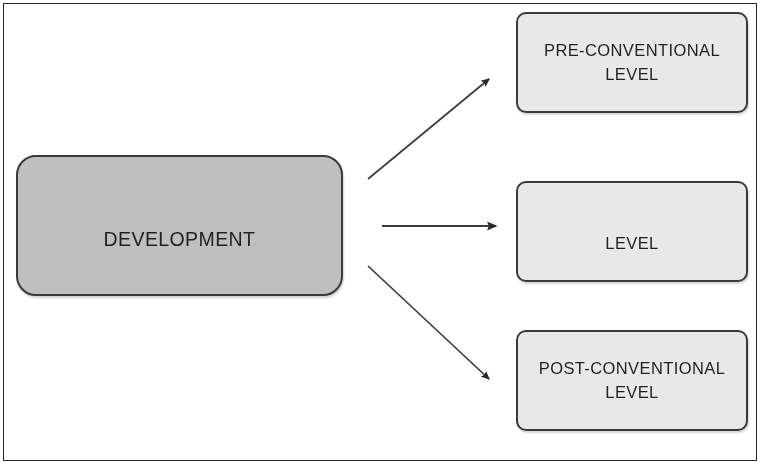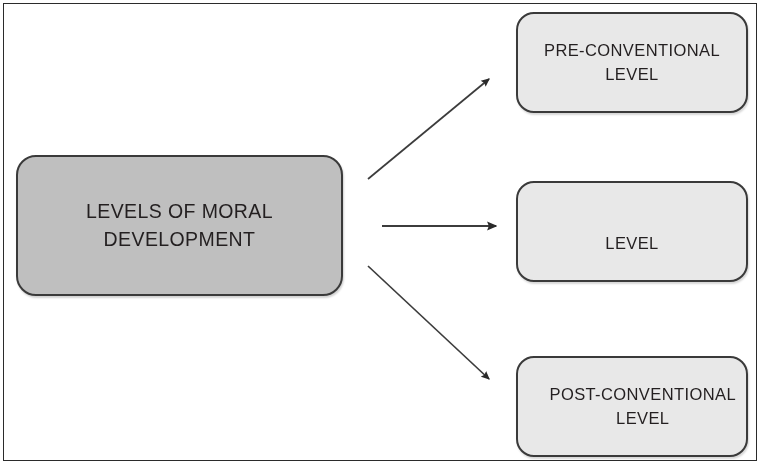--- a/index.html
+++ b/index.html
@@ -28,21 +28,21 @@
     width: 754px;
     height: 458px;
     border: 1px solid #2b2b2b;
     box-sizing: border-box;
     pointer-events: none;
   }
   .node {
     position: absolute;
     box-sizing: border-box;
     border: 2px solid #3a3a3a;
-    border-radius: 18px;
+    border-radius: 10px;
     display: flex;
     align-items: center;
     justify-content: center;
     text-align: center;
     color: #231f20;
     letter-spacing: 0.4px;
   }
   #root-node {
     left: 16px;
     top: 155px;
@@ -59,21 +59,21 @@
   }
   .leaf-node {
     left: 516px;
     width: 232px;
     height: 101px;
     background: #e8e8e8;
     box-shadow: 1px 2px 2px rgba(0,0,0,0.16);
   }
   #leaf-node-0 { top: 12px; }
   #leaf-node-1 { top: 181px; }
-  #leaf-node-2 { top: 356px; justify-content: flex-end; }
+  #leaf-node-2 { top: 330px; }
   .leaf-node .label {
     font-size: 16.5px;
     line-height: 1.45;
     padding: 0 10px;
   }
   #arrow-layer {
     position: absolute;
     left: 0;
     top: 0;
     width: 768px;
@@ -96,21 +96,21 @@
 
     <line x1="368" y1="179" x2="489" y2="79" stroke="#3c3c3c" stroke-width="1.7" marker-end="url(#head-arrow)"></line>
 
     <line x1="382" y1="226" x2="496" y2="226" stroke="#3c3c3c" stroke-width="2" marker-end="url(#head-arrow)"></line>
 
     <line x1="368" y1="266" x2="489" y2="379" stroke="#3c3c3c" stroke-width="1.7" marker-end="url(#head-arrow)"></line>
   </svg>
 
   <div class="node" id="root-node">
     <div class="label">
-      <span>LEVELS OF MORAL</span><br>
+      <br>
       <span>DEVELOPMENT</span>
     </div>
   </div>
 
   <div class="node leaf-node" id="leaf-node-0">
     <div class="label">
       <span>PRE-CONVENTIONAL</span><br>
       <span>LEVEL</span>
     </div>
   </div>

